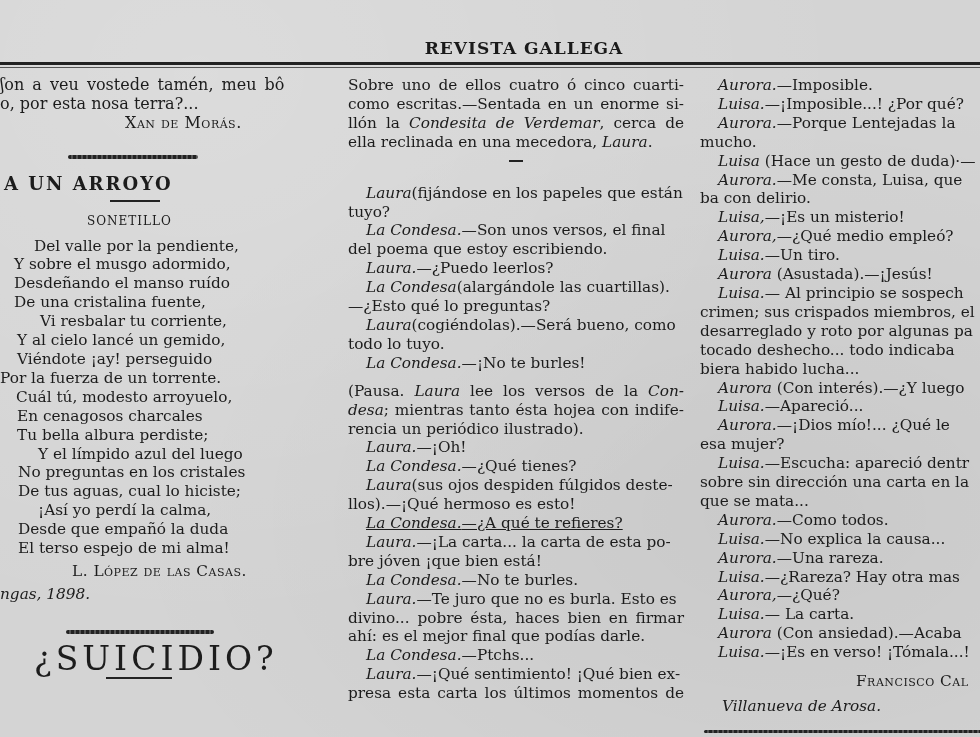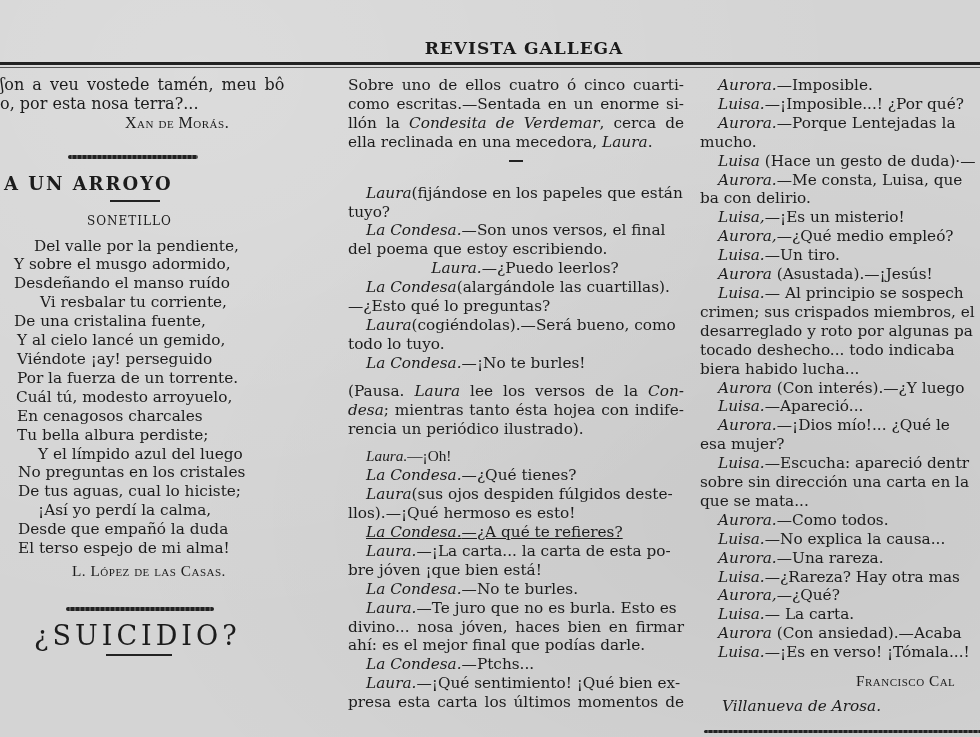--- a/index.html
+++ b/index.html
@@ -19,21 +19,21 @@
   }
   .rule-thick { position: absolute; top: 62px; left: 0; width: 980px; height: 3px; background: #222; }
   .rule-thin  { position: absolute; top: 67px; left: 0; width: 980px; height: 1px; background: #555; }
   .col { position: absolute; top: 76px; font-size: 15.3px; line-height: 18.9px; }
   .col1 { left: 0; width: 290px; }
   .col2 { left: 348px; width: 336px; }
   .col3 { left: 718px; width: 300px; }
   .line { white-space: nowrap; display: block; }
   .j { text-align: justify; text-align-last: justify; white-space: normal; }
   i, .it { font-style: italic; }
-  .sc { font-variant: small-caps; letter-spacing: 0.5px; font-family: Liberation Serif, serif; }
+  .sc { font-variant: small-caps; letter-spacing: 0.5px; }
   .wavy {
     height: 6px; margin: 0 auto;
     background-image: repeating-linear-gradient(90deg, #222 0 3px, #555 3px 5px);
     border-radius: 3px;
   }
   .short-rule { height: 2px; background: #222; margin: 0 auto; }
 </style>
 </head>
 <body>
 
@@ -51,79 +51,80 @@
   <div class="wavy" style="width:130px;margin:22px 0 0 68px;height:4px"></div>
 
   <div style="margin-top:16px;padding-left:4px;font-family:'DejaVu Serif',serif;font-weight:bold;font-size:18px;letter-spacing:2px">A UN ARROYO</div>
   <div class="short-rule" style="width:50px;margin:6px 0 0 110px"></div>
   <div style="margin-top:10px;padding-left:87px;font-size:12px;letter-spacing:1px">SONETILLO</div>
 
   <div style="margin-top:6px">
     <span class="line" style="padding-left:34px">Del valle por la pendiente,</span>
     <span class="line" style="padding-left:14px">Y sobre el musgo adormido,</span>
     <span class="line" style="padding-left:14px">Desdeñando el manso ruído</span>
+    <span class="line" style="padding-left:14px">De una cristalina fuente,</span>
     <span class="line" style="padding-left:40px">Vi resbalar tu corriente,</span>
-    <span class="line" style="padding-left:14px">De una cristalina fuente,</span>
     <span class="line" style="padding-left:17px">Y al cielo lancé un gemido,</span>
     <span class="line" style="padding-left:17px">Viéndote ¡ay! perseguido</span>
-    <span class="line" style="padding-left:17px">Por la fuerza de un torrente.</span>
+    <span class="line" style="">Por la fuerza de un torrente.</span>
     <span class="line" style="padding-left:16px">Cuál tú, modesto arroyuelo,</span>
     <span class="line" style="padding-left:17px">En cenagosos charcales</span>
     <span class="line" style="padding-left:17px">Tu bella albura perdiste;</span>
     <span class="line" style="padding-left:38px">Y el límpido azul del luego</span>
     <span class="line" style="padding-left:18px">No preguntas en los cristales</span>
     <span class="line" style="padding-left:18px">De tus aguas, cual lo hiciste;</span>
     <span class="line" style="padding-left:38px">¡Así yo perdí la calma,</span>
     <span class="line" style="padding-left:18px">Desde que empañó la duda</span>
     <span class="line" style="padding-left:18px">El terso espejo de mi alma!</span>
   </div>
   <span class="line sc" style="padding-left:72px;margin-top:4px">L. López de las Casas.</span>
+  <span class="line it" style="margin-top:4px">ngas, 1898.</span>
 
   <div class="wavy" style="width:148px;margin:26px 0 0 66px;height:4px"></div>
 
-  <div style="margin-top:16px;padding-left:34px;font-size:27px;letter-spacing:4px">¿SUICIDIO?</div>
+  <div style="margin-top:16px;padding-left:34px;font-size:33px;letter-spacing:4px">¿SUICIDIO?</div>
   <div class="short-rule" style="width:66px;margin:8px 0 0 106px;height:2px"></div>
 </div>
 
 <div class="col col2">
     <div>
       <span class="line j" style="padding-left: 0px; text-indent: 0px;">Sobre uno de ellos cuatro ó cinco cuarti-</span>
       <span class="line j">como escritas.—Sentada en un enorme si-</span>
       <span class="line j">llón la <i>Condesita de Verdemar</i>, cerca de</span>
       <span class="line">ella reclinada en una mecedora, <i>Laura</i>.</span>
     </div>
     <div style="width: 14px; height: 2px; background: rgb(34, 34, 34); margin: 8px auto 0px;"></div>
     <div style="margin-top: 22px;">
       <span class="line" style="padding-left: 0px; text-indent: 0px; margin-left: 0px; display: flex; justify-content: flex-start;"><span style="display: inline-block; width: 18px;"></span><span class="it">Laura</span> (fijándose en los papeles que están</span>
       <span class="line">tuyo?</span>
     </div>
     <div>
       <span class="line" style="padding-left: 0px; text-indent: 0px; margin-left: 0px; display: flex; justify-content: flex-start;"><span style="display: inline-block; width: 18px;"></span><span class="it">La Condesa.</span>—Son unos versos, el final</span>
       <span class="line">del poema que estoy escribiendo.</span>
     </div>
     <div>
-      <span class="line" style="padding-left: 0px; text-indent: 0px; margin-left: 0px; text-align: center;"><span style="display: inline-block; width: 18px;"></span><span class="it">Laura.</span>—¿Puedo leerlos?</span>
+      <span class="line" style="padding-left: 0px; text-indent: 0px; margin-left: 0px;"><span style="display: inline-block; width: 18px;"></span><span class="it">Laura.</span>—¿Puedo leerlos?</span>
     </div>
     <div>
       <span class="line" style="padding-left: 0px; text-indent: 0px; margin-left: 0px; display: flex; justify-content: flex-start;"><span style="display: inline-block; width: 18px;"></span><span class="it">La Condesa</span> (alargándole las cuartillas).</span>
       <span class="line">—¿Esto qué lo preguntas?</span>
     </div>
     <div>
       <span class="line" style="padding-left: 0px; text-indent: 0px; margin-left: 0px; display: flex; justify-content: flex-start;"><span style="display: inline-block; width: 18px;"></span><span class="it">Laura</span> (cogiéndolas).—Será bueno, como</span>
       <span class="line">todo lo tuyo.</span>
     </div>
     <div>
       <span class="line" style="padding-left: 0px; text-indent: 0px; margin-left: 0px;"><span style="display: inline-block; width: 18px;"></span><span class="it">La Condesa.</span>—¡No te burles!</span>
     </div>
     <div style="margin-top: 9px;">
       <span class="line j" style="padding-left: 0px; text-indent: 0px;"><span style="display: inline-block; width: 0px;"></span>(Pausa. <i>Laura</i> lee los versos de la <i>Con-</i></span>
       <span class="line j"><i>desa</i>; mientras tanto ésta hojea con indife-</span>
       <span class="line">rencia un periódico ilustrado).</span>
     </div>
-    <div style="margin-top: 9px; font-family: Liberation Serif, serif;">
+    <div style="">
       <span class="line" style="padding-left: 0px; text-indent: 0px; margin-left: 0px;"><span style="display: inline-block; width: 18px;"></span><span class="it">Laura.</span>—¡Oh!</span>
     </div>
     <div>
       <span class="line" style="padding-left: 0px; text-indent: 0px; margin-left: 0px;"><span style="display: inline-block; width: 18px;"></span><span class="it">La Condesa.</span>—¿Qué tienes?</span>
     </div>
     <div>
       <span class="line" style="padding-left: 0px; text-indent: 0px; margin-left: 0px; display: flex; justify-content: flex-start;"><span style="display: inline-block; width: 18px;"></span><span class="it">Laura</span> (sus ojos despiden fúlgidos deste-</span>
       <span class="line">llos).—¡Qué hermoso es esto!</span>
     </div>
     <div>
@@ -131,21 +132,21 @@
     </div>
     <div>
       <span class="line" style="padding-left: 0px; text-indent: 0px; margin-left: 0px; display: flex; justify-content: flex-start;"><span style="display: inline-block; width: 18px;"></span><span class="it">Laura.</span>—¡La carta... la carta de esta po-</span>
       <span class="line">bre jóven ¡que bien está!</span>
     </div>
     <div>
       <span class="line" style="padding-left: 0px; text-indent: 0px; margin-left: 0px;"><span style="display: inline-block; width: 18px;"></span><span class="it">La Condesa.</span>—No te burles.</span>
     </div>
     <div>
       <span class="line" style="padding-left: 0px; text-indent: 0px; margin-left: 0px; display: flex; justify-content: flex-start;"><span style="display: inline-block; width: 18px;"></span><span class="it">Laura.</span>—Te juro que no es burla. Esto es</span>
-      <span class="line j">divino... nosa jóven, haces bien en firmar</span>
+      <span class="line j">divino... pobre ésta, haces bien en firmar</span>
       <span class="line">ahí: es el mejor final que podías darle.</span>
     </div>
     <div>
       <span class="line" style="padding-left: 0px; text-indent: 0px; margin-left: 0px;"><span style="display: inline-block; width: 18px;"></span><span class="it">La Condesa.</span>—Ptchs...</span>
     </div>
     <div>
       <span class="line" style="padding-left: 0px; text-indent: 0px; margin-left: 0px; display: flex; justify-content: flex-start;"><span style="display: inline-block; width: 18px;"></span><span class="it">Laura.</span>—¡Qué sentimiento! ¡Qué bien ex-</span>
       <span class="line j">presa esta carta los últimos momentos de</span>
     </div>
   </div>

